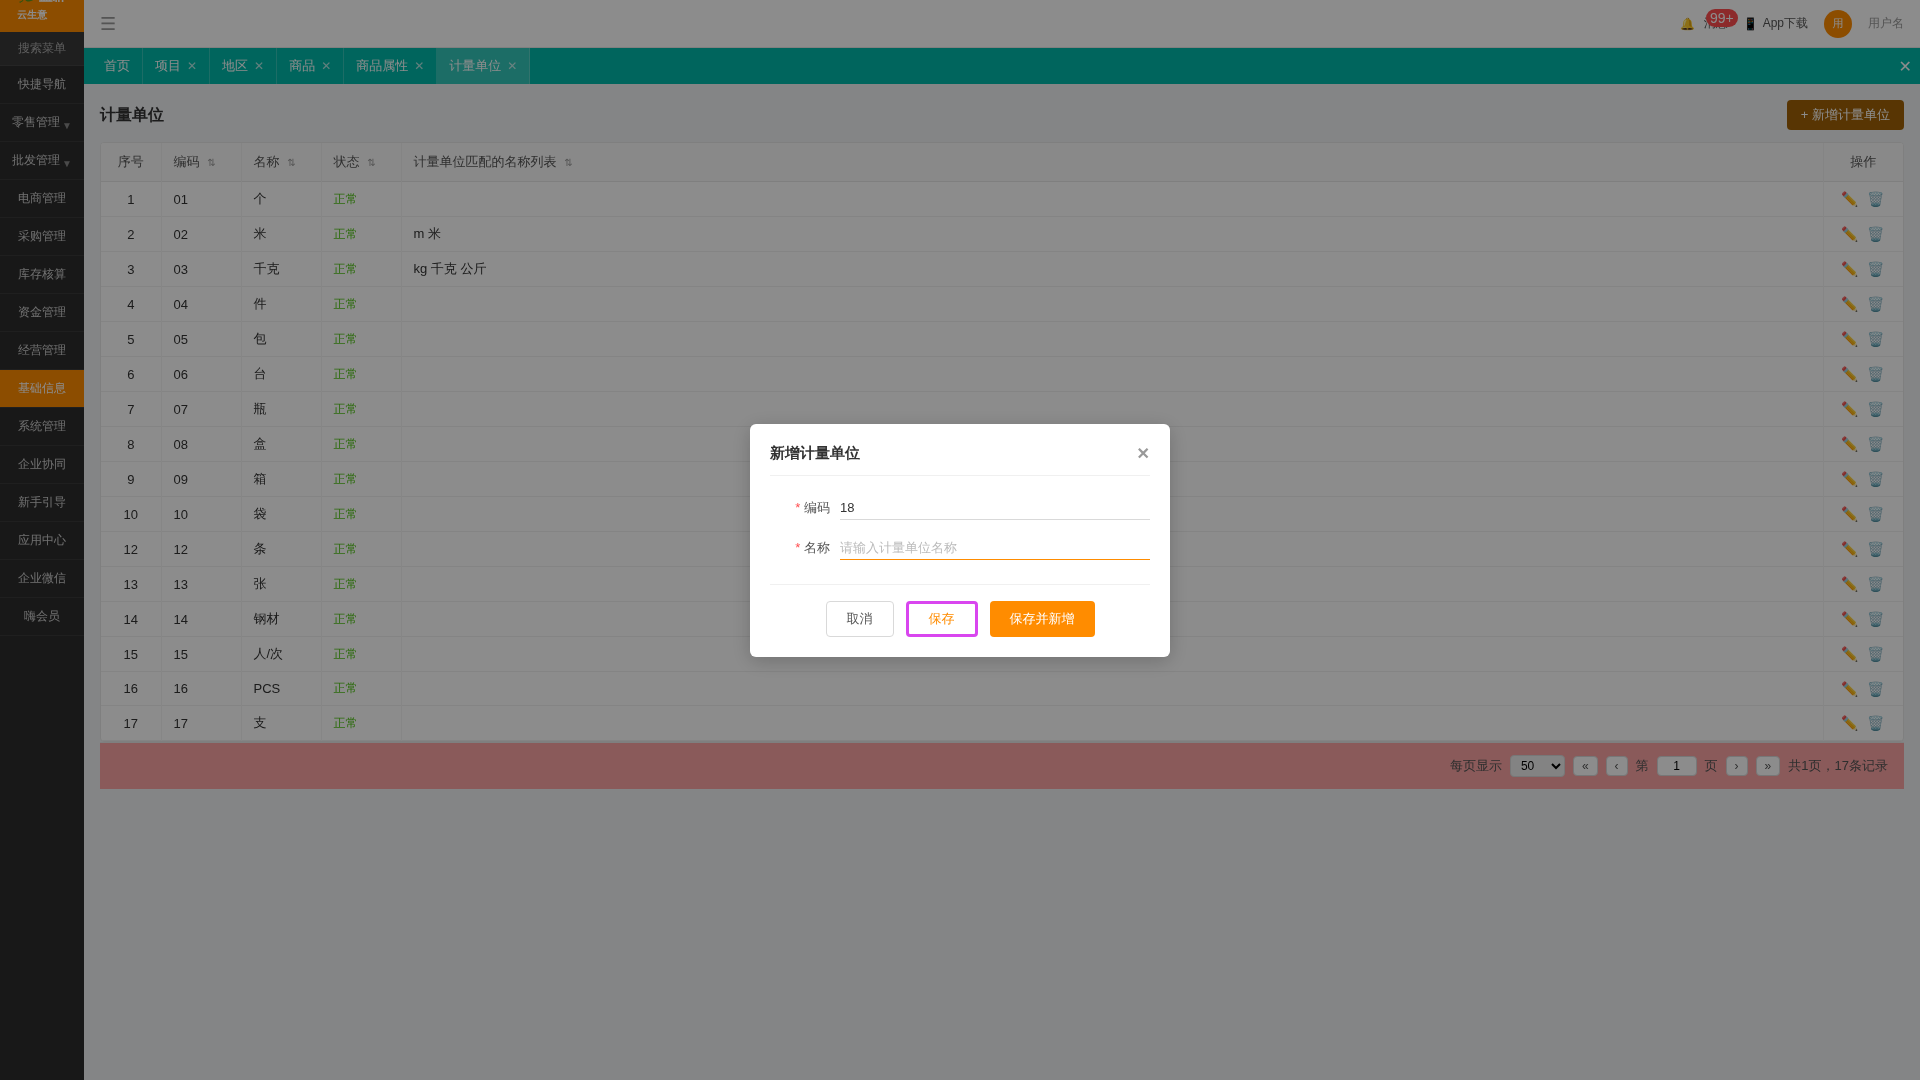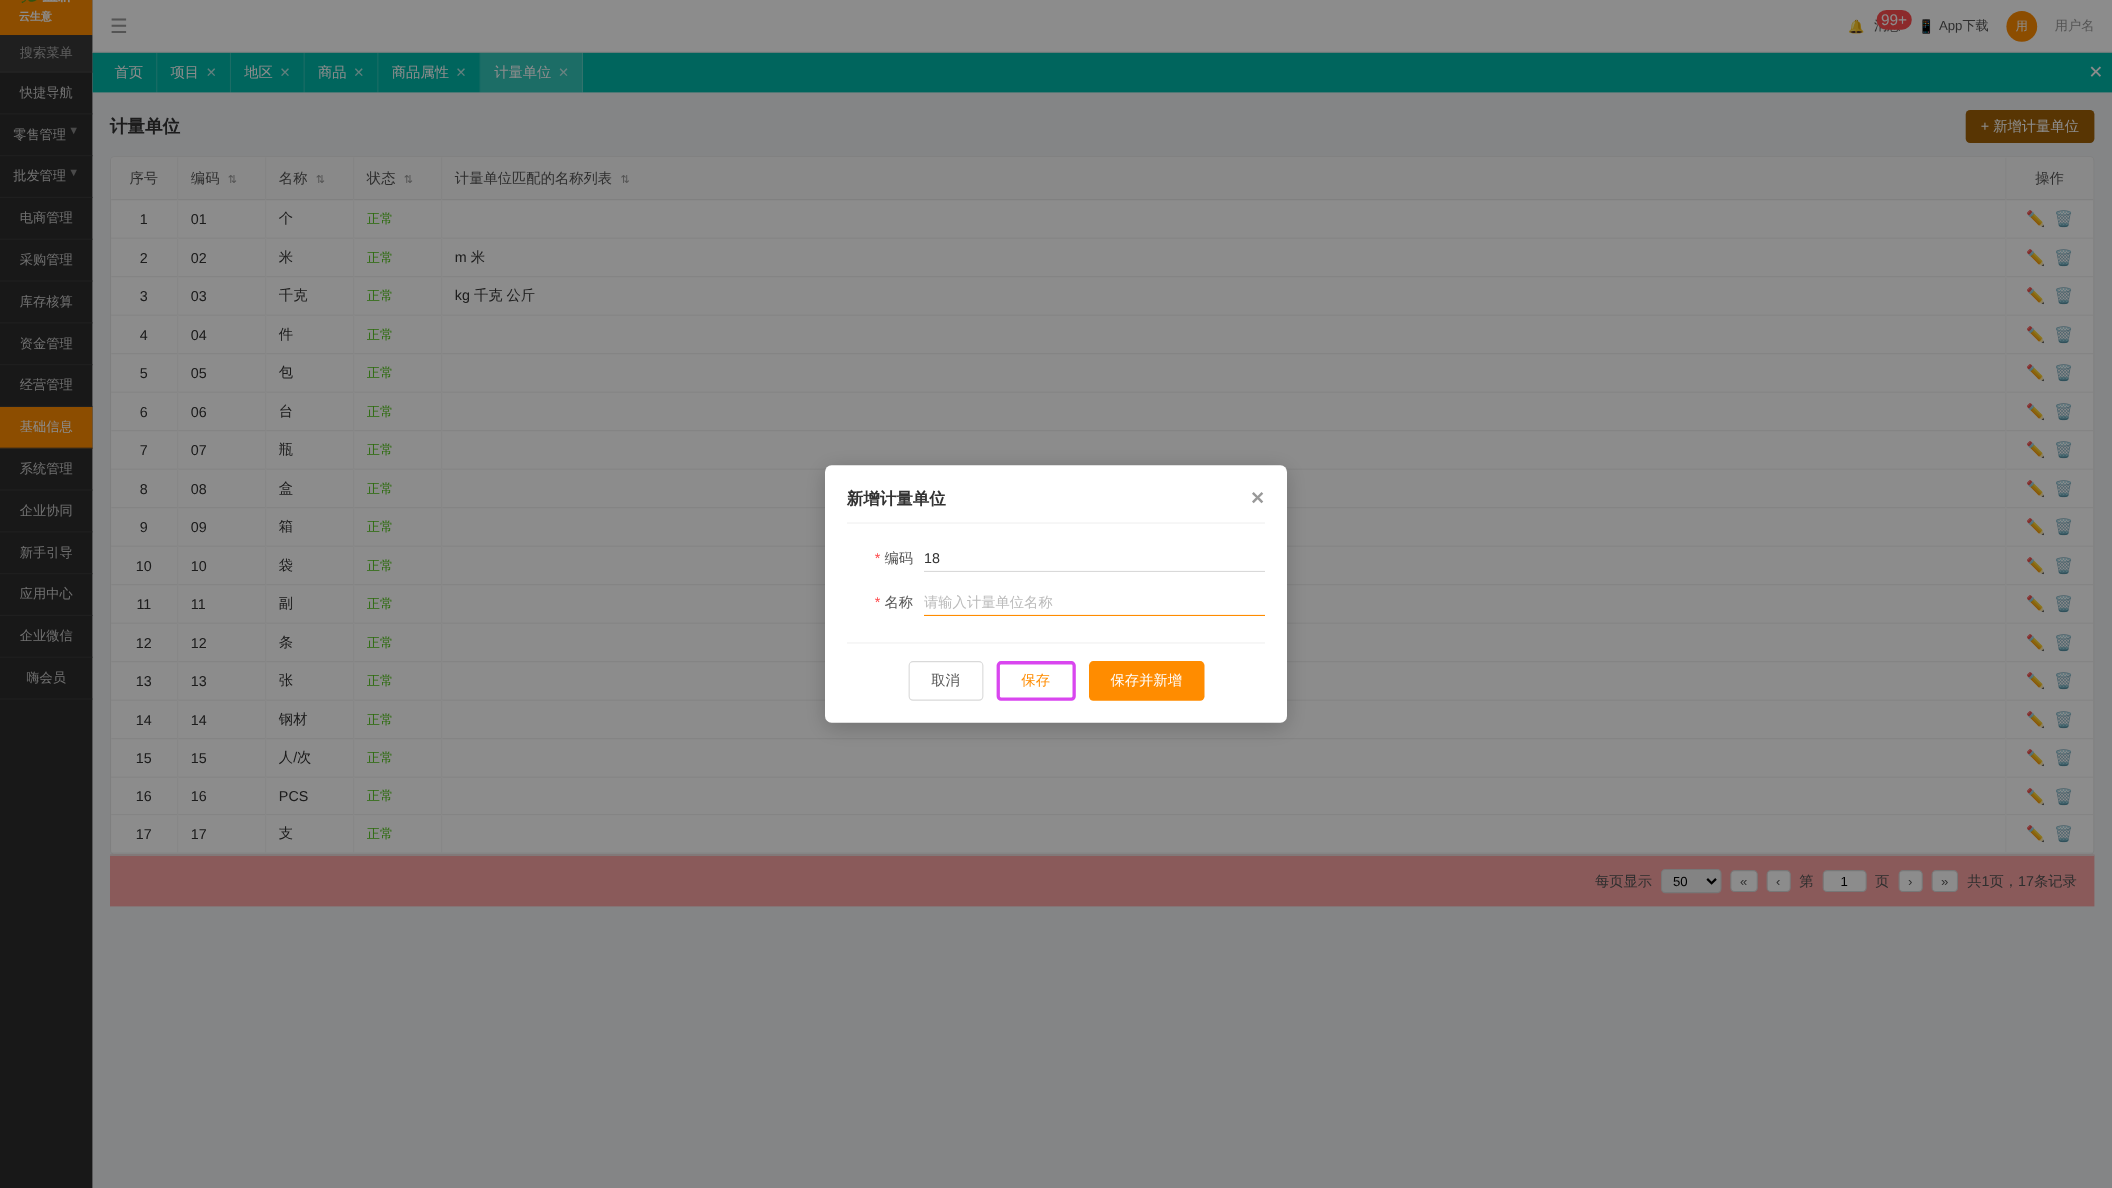--- a/index.html
+++ b/index.html
@@ -38,21 +38,21 @@
     }
     .sidebar-nav-item {
       padding: 10px 8px;
       text-align: center;
       color: #ccc;
       font-size: 12px;
       cursor: pointer;
       border-bottom: 1px solid #3a3a3a;
     }
     .sidebar-nav-item.active { background: #ff8c00; color: white; }
-    .sidebar-nav-item.has-arrow { display: flex; align-items: flex-start; justify-content: space-between; padding: 10px 12px; }
+    .sidebar-nav-item.has-arrow { display: flex; align-items: flex-end; justify-content: space-between; padding: 10px 12px; }
     .sidebar-arrow { font-size: 10px; color: #888; }
 
     
     .main-area {
       flex: 1;
       display: flex;
       flex-direction: column;
       overflow: hidden;
     }
 
@@ -600,33 +600,20 @@
       <td class="col-status"><span class="status-normal">正常</span></td>
       <td class="col-match"></td>
       <td class="col-action">
         <div class="action-icons" style="justify-content:center;">
           <span class="action-icon">✏️</span>
           <span class="action-icon">🗑️</span>
         </div>
       </td>
     </tr>
             <tr>
-      <td class="col-seq" style="text-align:center;">11</td>
-      <td class="col-code">11</td>
-      <td class="col-name">副</td>
-      <td class="col-status"><span class="status-normal">正常</span></td>
-      <td class="col-match"></td>
-      <td class="col-action">
-        <div class="action-icons" style="justify-content:center;">
-          <span class="action-icon">✏️</span>
-          <span class="action-icon">🗑️</span>
-        </div>
-      </td>
-    </tr>
-            <tr>
       <td class="col-seq" style="text-align:center;">12</td>
       <td class="col-code">12</td>
       <td class="col-name">条</td>
       <td class="col-status"><span class="status-normal">正常</span></td>
       <td class="col-match"></td>
       <td class="col-action">
         <div class="action-icons" style="justify-content:center;">
           <span class="action-icon">✏️</span>
           <span class="action-icon">🗑️</span>
         </div>

